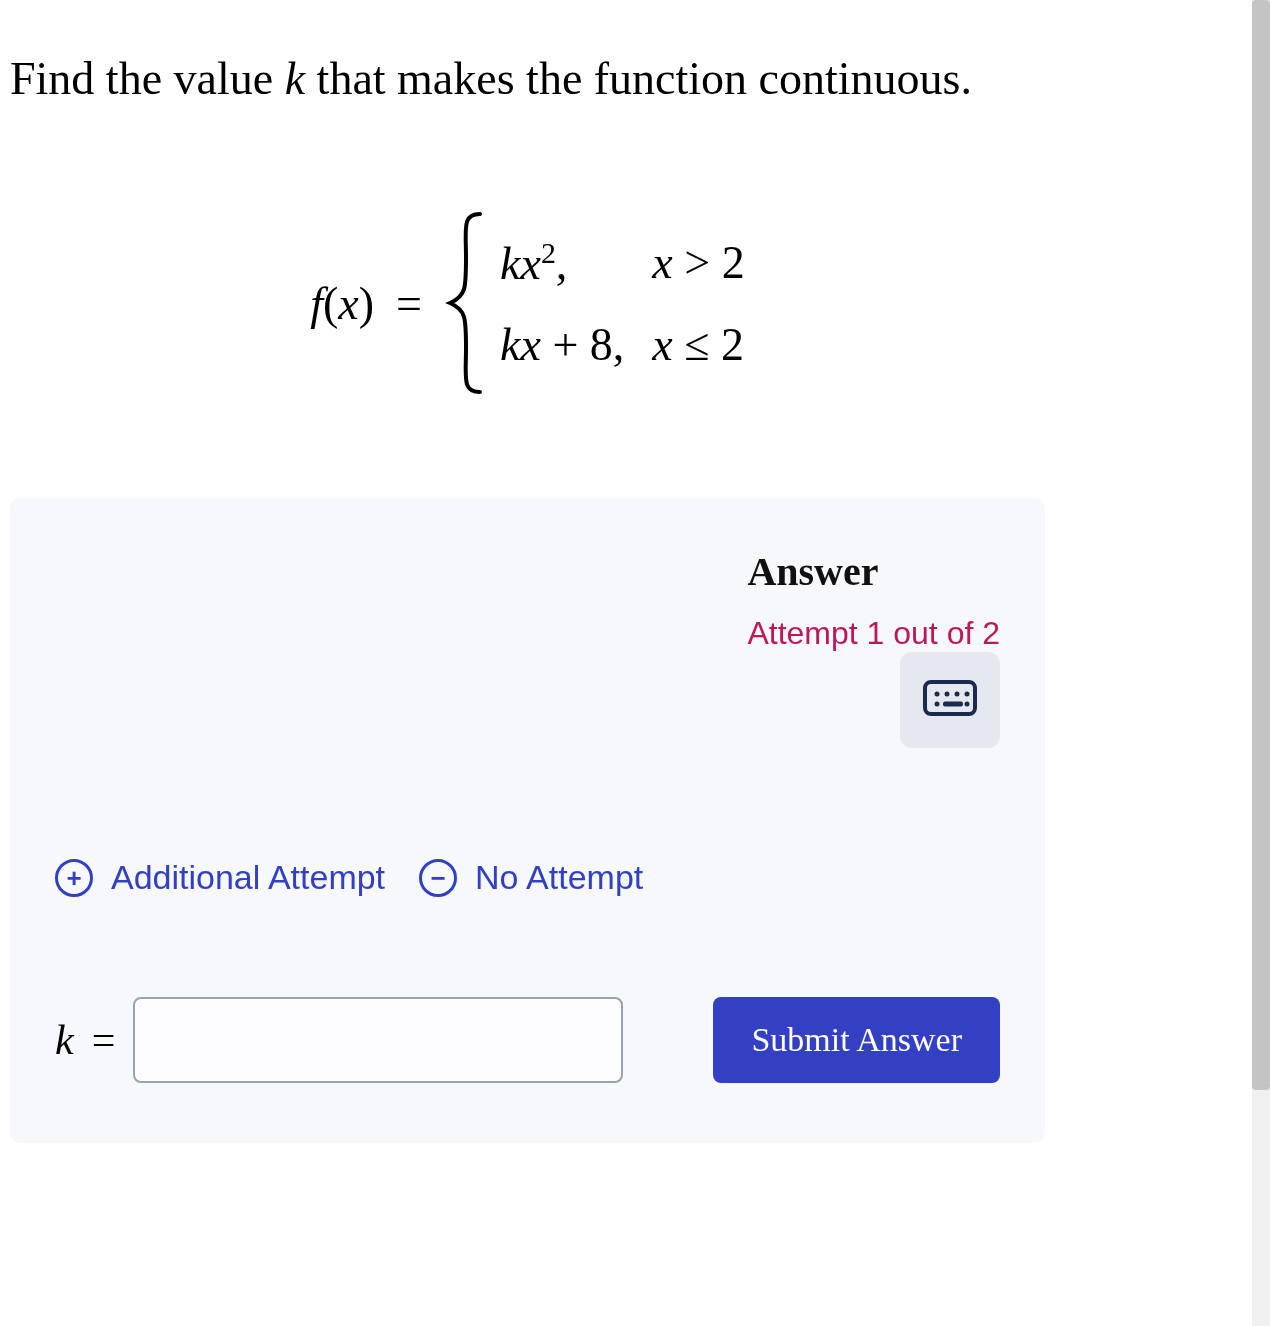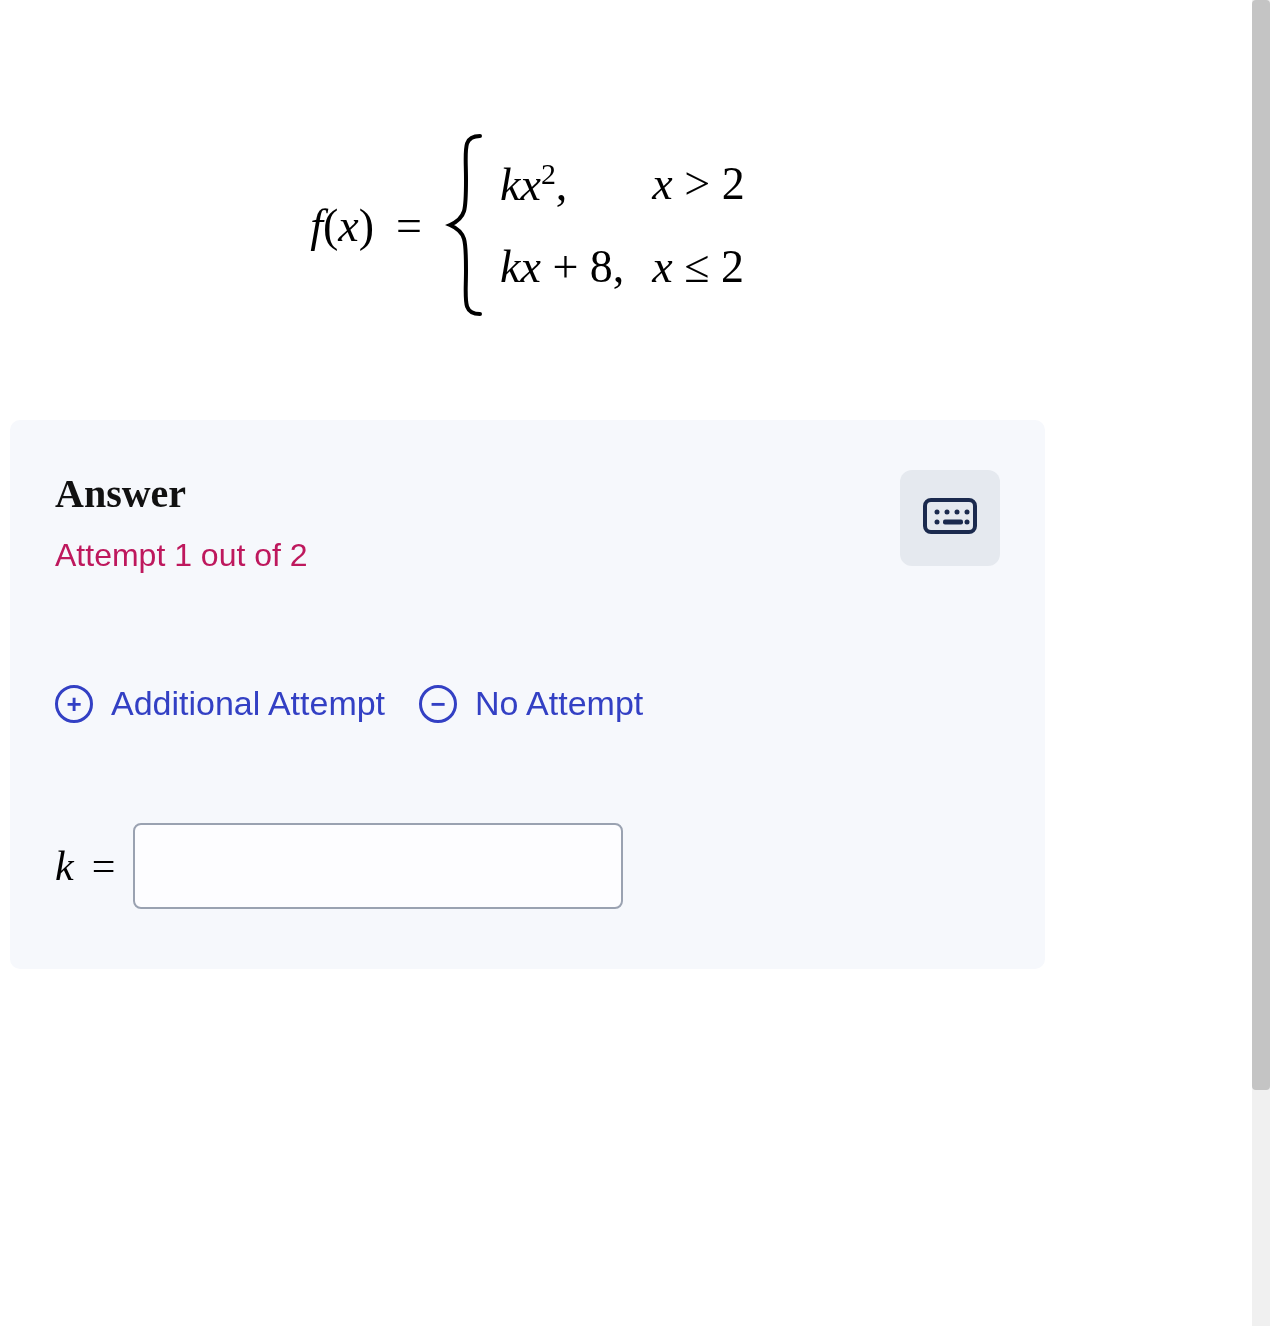--- a/index.html
+++ b/index.html
@@ -47,21 +47,22 @@
   .answer-panel {
     margin-top: 0;
     background: #f6f8fc;
     border-radius: 10px;
     padding: 50px 45px 60px 45px;
     position: relative;
   }
   .answer-header {
     display: flex;
     justify-content: space-between;
-    align-items: flex-start;
+    align-items: flex-end;
+    flex-direction: column;
   }
   .answer-title {
     font-family: Georgia, serif;
     font-size: 40px;
     font-weight: bold;
     color: #111;
   }
   .attempt-text {
     font-family: -apple-system, 'Segoe UI', Arial, sans-serif;
     font-size: 32px;
@@ -157,20 +158,23 @@
     height: 1090px;
     background: #c4c4c4;
     border-radius: 4px;
   }
   .leq { display:inline-flex; align-items:center; }
 </style>
 </head>
 <body>
 
 <div class="content">
+  <div class="question-text">
+    <span>Find the value </span><span class="italic">k</span><span> that makes the function continuous.</span>
+  </div>
 
   <div class="math-block">
     <div class="fx-wrap">
       <span class="fx-label">
         <span>f</span><span class="rom">(</span><span>x</span><span class="rom">)</span>
       </span>
       <span class="fx-eq">=</span>
       <span>
         <svg class="brace-svg" width="44" height="190" viewBox="0 0 44 190">
           <path d="M 36 6 C 18 6 22 20 22 50 C 22 80 22 88 6 95 C 22 102 22 110 22 140 C 22 170 18 184 36 184" fill="none" stroke="#000" stroke-width="4" stroke-linecap="round"></path>
@@ -229,19 +233,20 @@
         <span>No Attempt</span>
       </div>
     </div>
 
     <div class="input-row">
       <div class="input-left">
         <span class="k-label">k</span>
         <span class="eq-sign">=</span>
         <input class="answer-input" type="text" value="" style="">
       </div>
+      <button class="submit-btn">Submit Answer</button>
     </div>
   </div>
 </div>
 
 <div class="scroll-track">
   <div class="scroll-thumb"></div>
 </div>
 
 </body></html>

